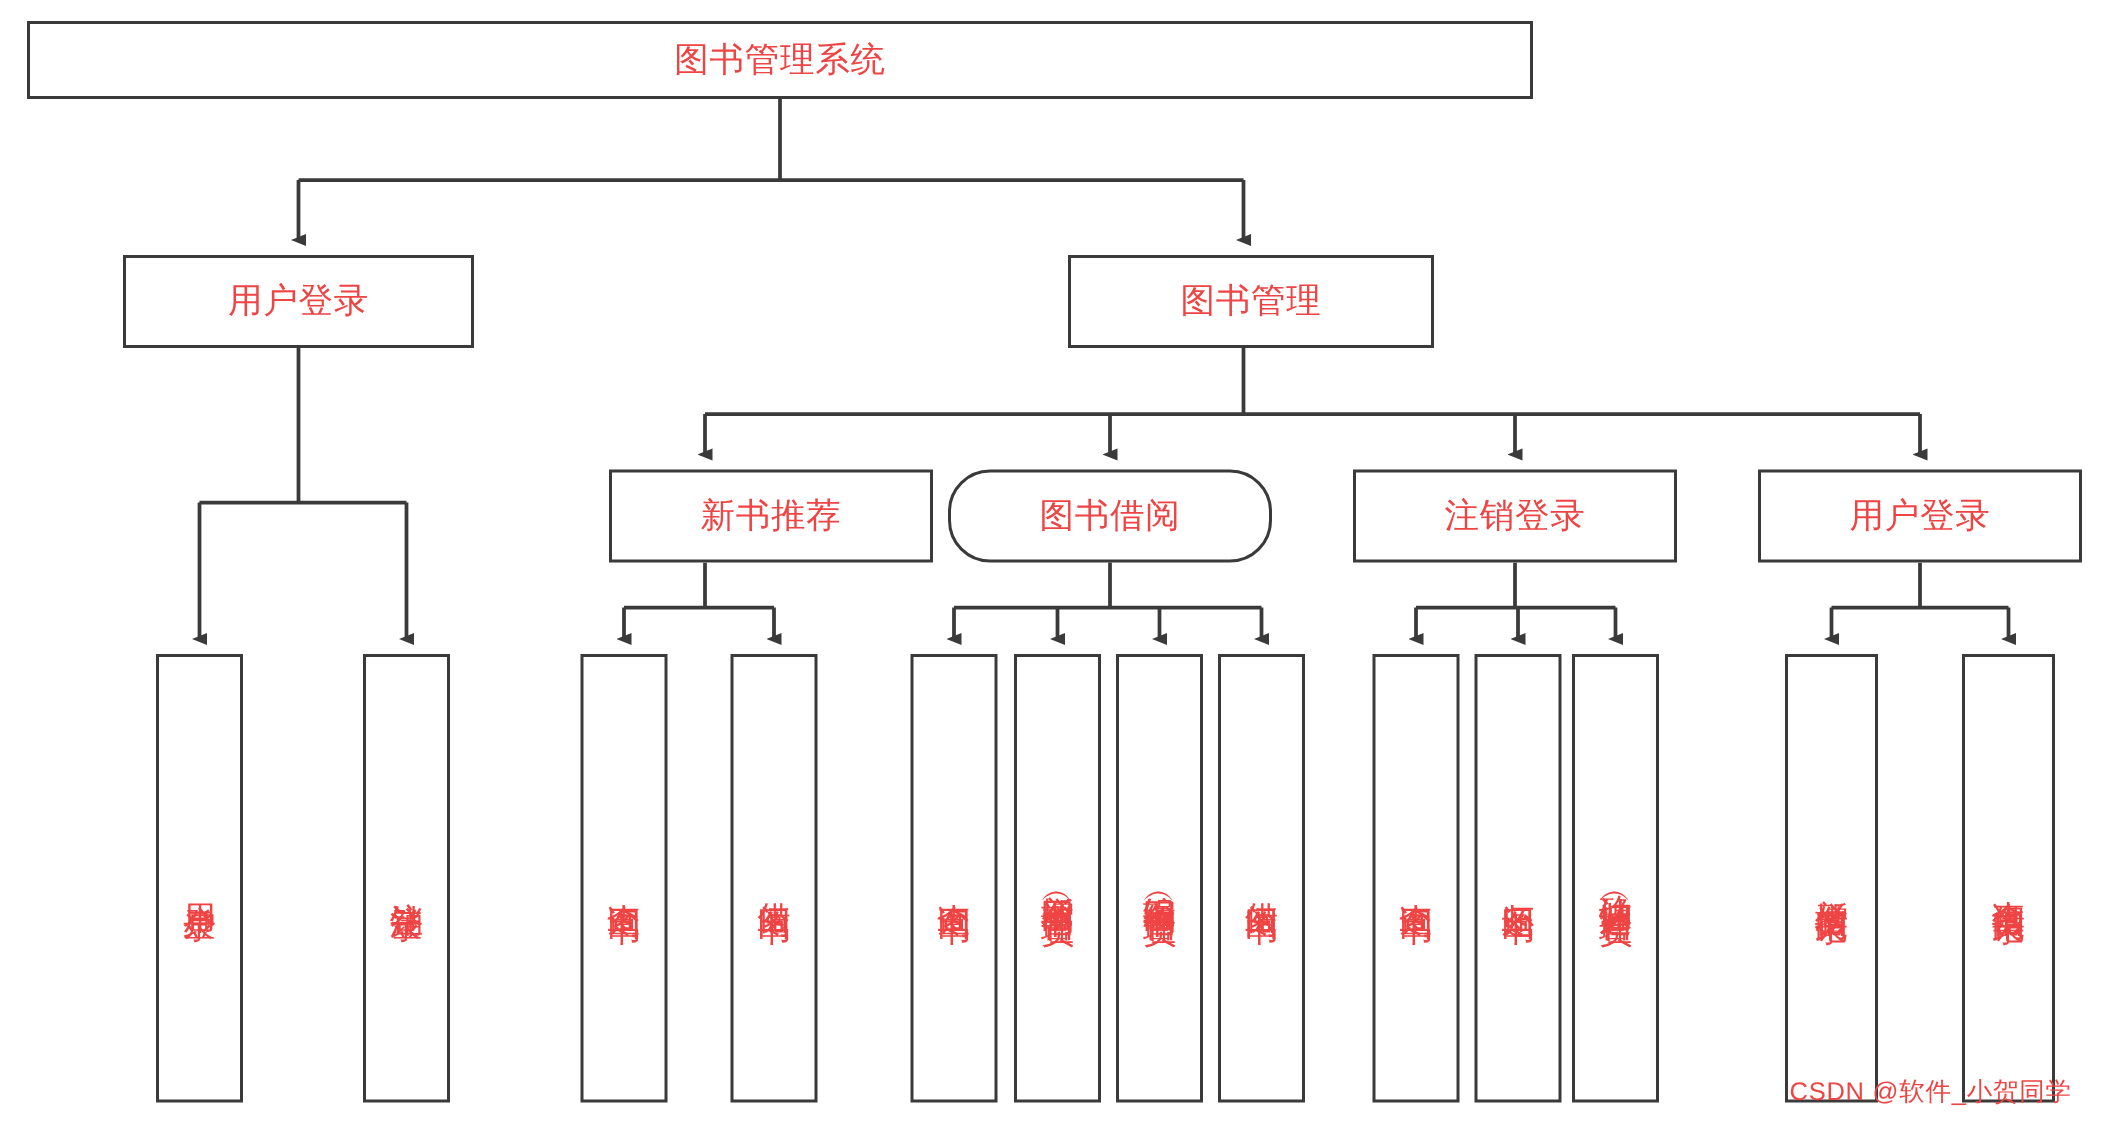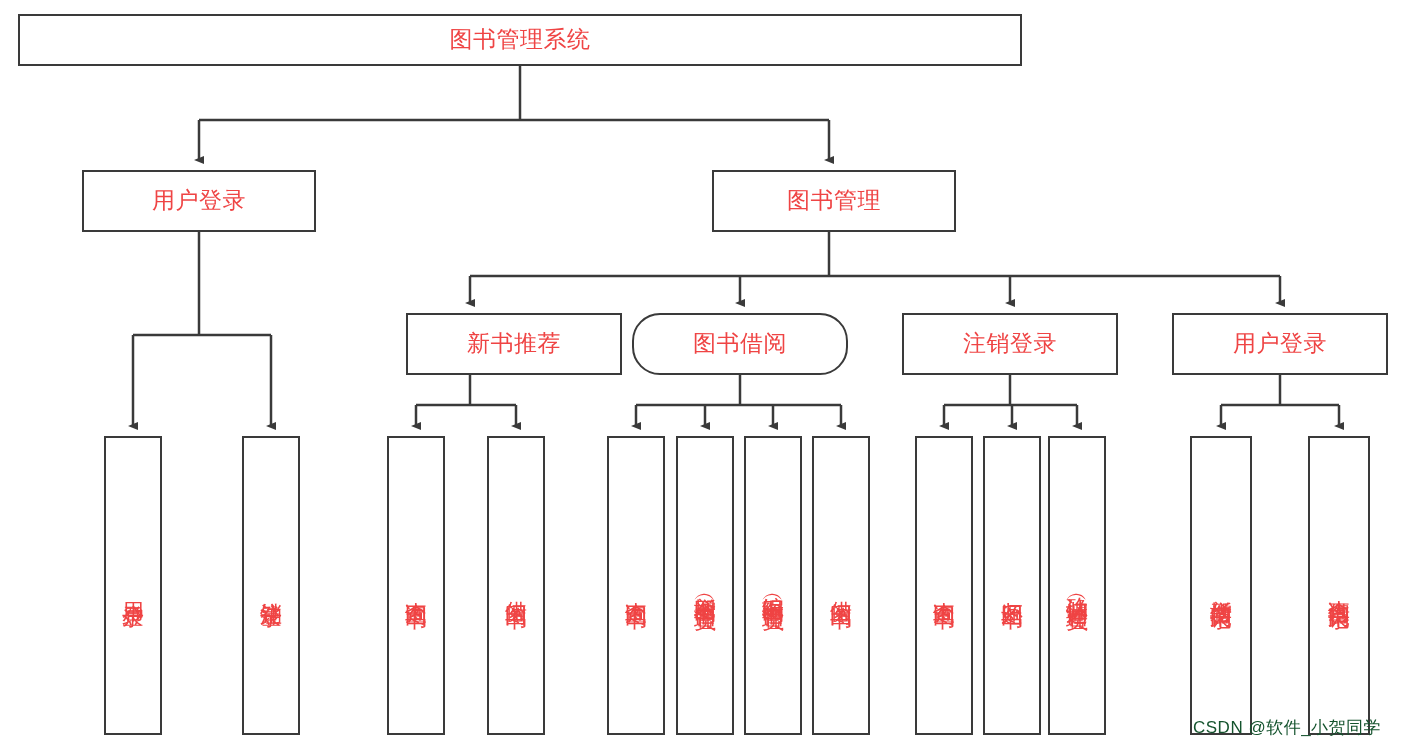--- a/index.html
+++ b/index.html
@@ -177,15 +177,15 @@
         <span class="node-label">确认归还（管理员）</span>
       </div>
       <div class="node vertical" style="left: 1190px; top: 436px; width: 62px; height: 299px;">
         <span class="node-label">新增借阅记录</span>
       </div>
       <div class="node vertical" style="left: 1308px; top: 436px; width: 62px; height: 299px;">
         <span class="node-label">查询借阅记录</span>
       </div>
     </div>
 
-  <div class="watermark" style="left: 1193px; top: 716px; color: #14532d;">CSDN @软件_小贺同学</div>
+  <div class="watermark" style="left: 1193px; top: 716px; color: #ef4444;">CSDN @软件_小贺同学</div>
 
 </div>
 
 </body></html>

